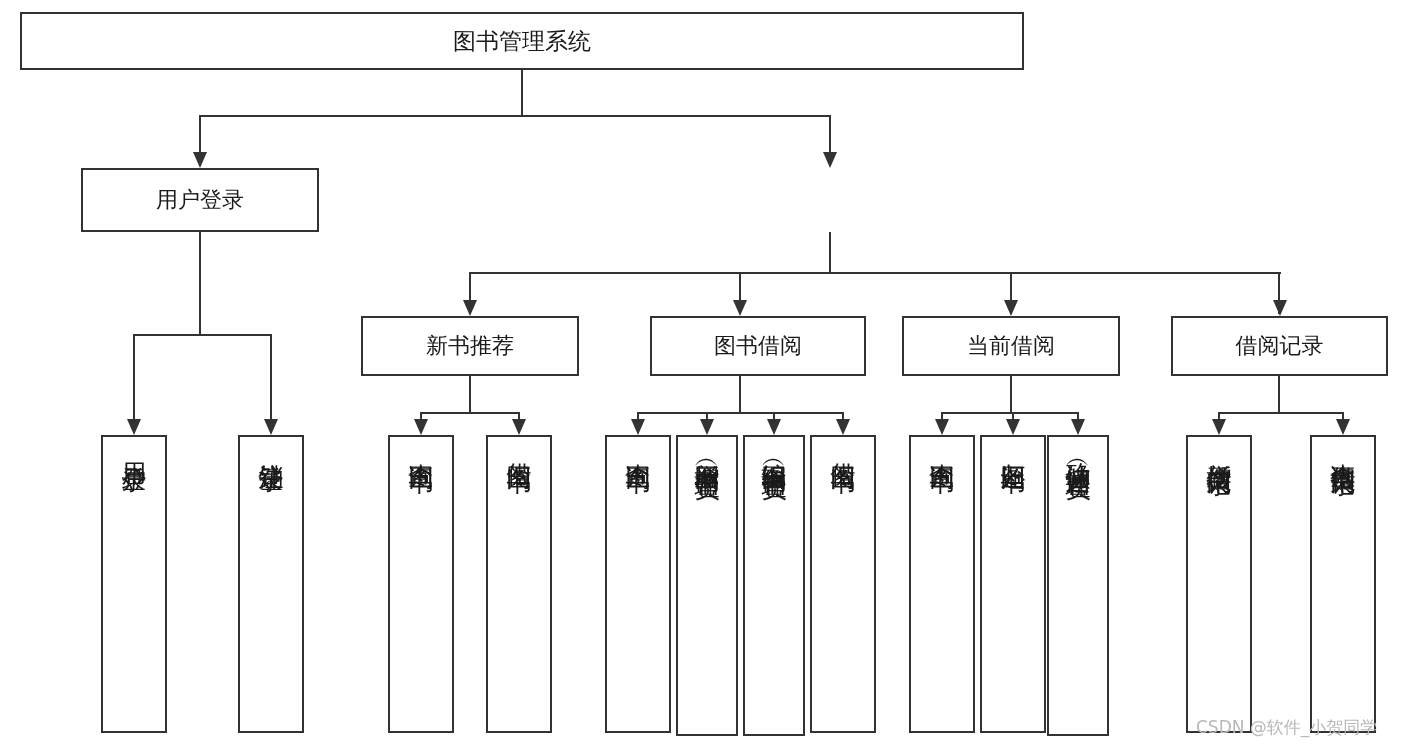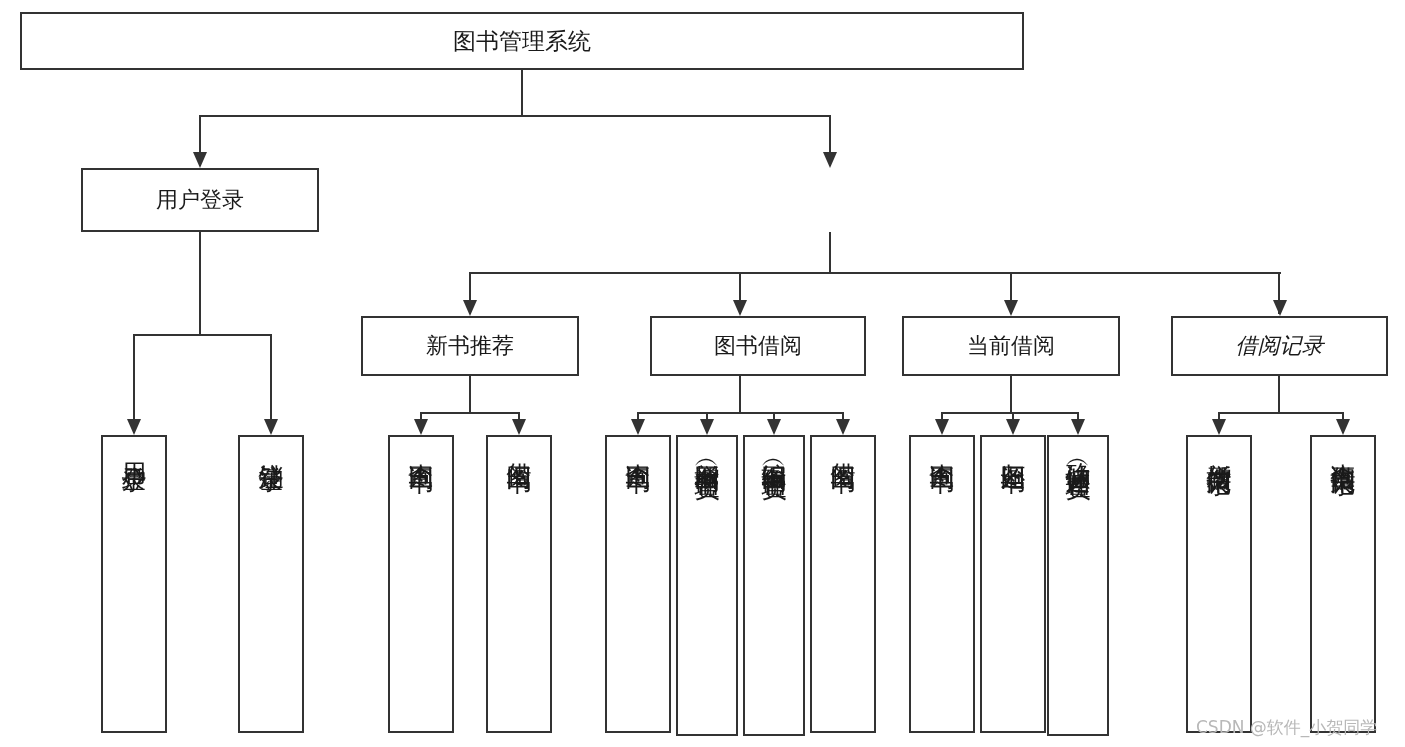--- a/index.html
+++ b/index.html
@@ -99,21 +99,21 @@
 
   <div class="node mid" id="n-l3-0" style="left: 361px; top: 316px; width: 218px; height: 60px; border-color: rgb(51, 51, 51); background: rgb(255, 255, 255); color: rgb(26, 26, 26);">
     <span class="label">新书推荐</span>
   </div>
   <div class="node mid" id="n-l3-1" style="left: 650px; top: 316px; width: 216px; height: 60px; border-color: rgb(51, 51, 51); background: rgb(255, 255, 255); color: rgb(26, 26, 26);">
     <span class="label">图书借阅</span>
   </div>
   <div class="node mid" id="n-l3-2" style="left: 902px; top: 316px; width: 218px; height: 60px; border-color: rgb(51, 51, 51); background: rgb(255, 255, 255); color: rgb(26, 26, 26);">
     <span class="label">当前借阅</span>
   </div>
-  <div class="node mid" id="n-l3-3" style="left: 1171px; top: 316px; width: 217px; height: 60px; border-color: rgb(51, 51, 51); background: rgb(255, 255, 255); color: rgb(26, 26, 26); font-style: italic;">
+  <div class="node mid" id="n-l3-3" style="left: 1171px; top: 316px; width: 217px; height: 60px; border-color: rgb(51, 51, 51); background: rgb(255, 255, 255); color: rgb(26, 26, 26);">
     <span class="label">借阅记录</span>
   </div>
 
   <div class="node leaf" id="n-lf-0" style="left: 101px; top: 435px; width: 66px; height: 298px; border-color: rgb(51, 51, 51); background: rgb(255, 255, 255); color: rgb(26, 26, 26);">
     <span class="label">用户登录</span>
   </div>
   <div class="node leaf" id="n-lf-1" style="left: 238px; top: 435px; width: 66px; height: 298px; border-color: rgb(51, 51, 51); background: rgb(255, 255, 255); color: rgb(26, 26, 26);">
     <span class="label">注销登录</span>
   </div>
   <div class="node leaf" id="n-lf-2" style="left: 388px; top: 435px; width: 66px; height: 298px; border-color: rgb(51, 51, 51); background: rgb(255, 255, 255); color: rgb(26, 26, 26);">

